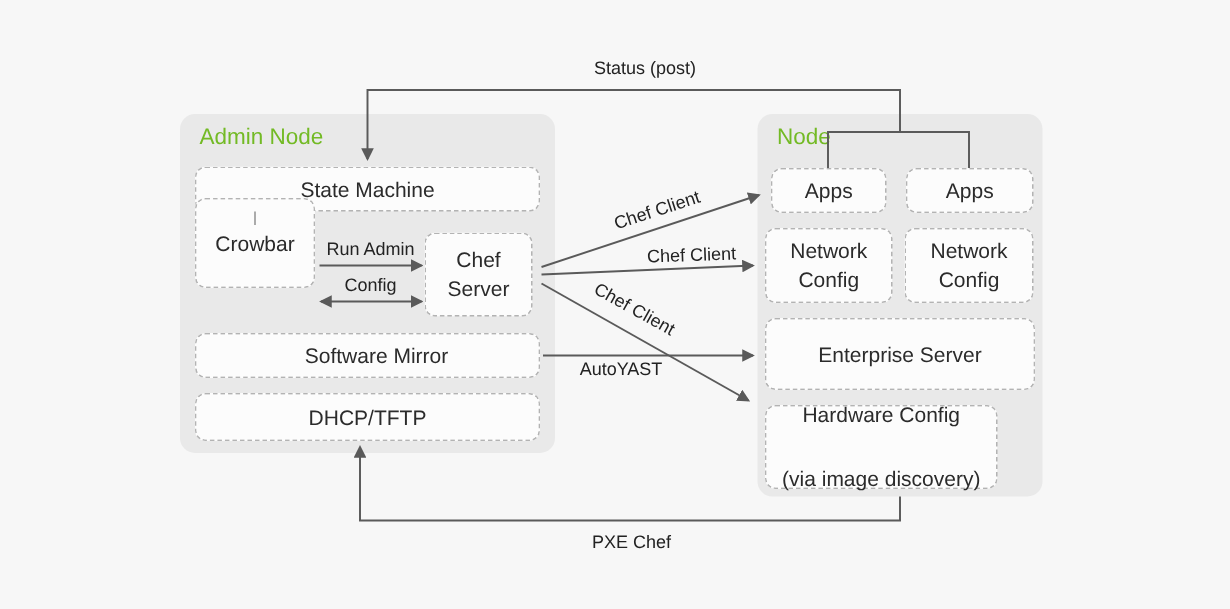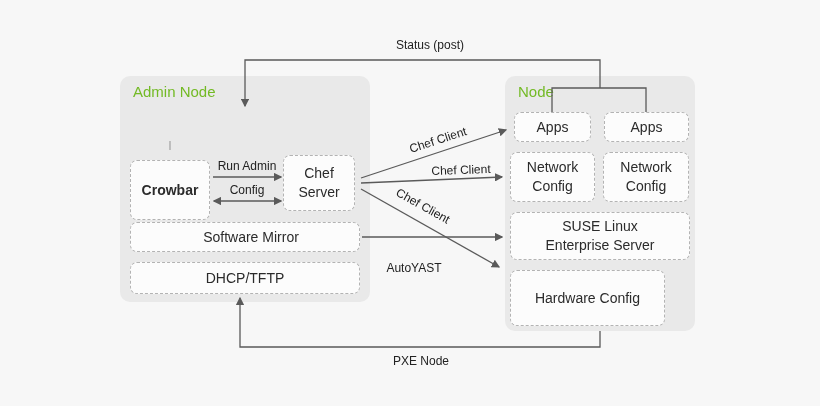--- a/index.html
+++ b/index.html
@@ -40,21 +40,21 @@
     justify-content: center;
     text-align: center;
     font-size: 14px;
     line-height: 19px;
     color: var(--text, #2b2b2b);
     padding: 0 4px;
   }
 
   
   .b-state   { left: 10px;  top: 35px;  width: 230px; height: 30px; }
-  .b-crowbar { left: 10px;  top: 84px;  width: 80px;  height: 60px; font-weight: bold; }
+  .b-crowbar { left: 10px;  top: 56px;  width: 80px;  height: 60px; }
   .b-chef    { left: 163px; top: 79px;  width: 72px;  height: 56px; text-align: center; }
   .b-mirror  { left: 10px;  top: 146px; width: 230px; height: 30px; padding-left: 16px; }
   .b-dhcp    { left: 10px;  top: 186px; width: 230px; height: 32px; }
 
   
   .b-apps1 { left: 9px;  top: 36px;  width: 77px;  height: 30px; }
   .b-apps2 { left: 99px; top: 36px;  width: 85px;  height: 30px; }
   .b-net1  { left: 5px;  top: 76px;  width: 85px;  height: 50px; }
   .b-net2  { left: 98px; top: 76px;  width: 86px;  height: 50px; }
   .b-suse  { left: 5px;  top: 136px; width: 180px; height: 48px; }
@@ -80,38 +80,39 @@
     z-index: 3;
   }
 </style>
 </head>
 <body>
 
 <div class="canvas">
 
   <div class="panel panel-admin">
     <div class="panel-title">Admin Node</div>
+    <div class="box b-state">State Machine</div>
     <div class="box b-crowbar">Crowbar</div>
     <div class="box b-chef">Chef Server</div>
     <div class="box b-mirror">Software Mirror</div>
     <div class="box b-dhcp">DHCP/TFTP</div>
   </div>
 
   <div class="panel panel-node">
     <div class="panel-title">Node</div>
     <div class="box b-apps1">Apps</div>
     <div class="box b-apps2">Apps</div>
     <div class="box b-net1">Network Config</div>
     <div class="box b-net2">Network Config</div>
     <div class="box b-suse">
-      <div>SUSE Linux</div>
       <div>Enterprise Server</div>
     </div>
     <div class="box b-hw">
       <div>Hardware Config</div>
+      <div>(via image discovery)</div>
     </div>
   </div>
 
   <svg class="arrows" viewBox="0 0 820 406" aria-hidden="true">
     <defs>
       <marker id="arrowhead" viewBox="0 0 10 10" refX="8.5" refY="5" markerWidth="6.5" markerHeight="6.5" orient="auto-start-reverse">
         <path d="M0 0 L10 5 L0 10 z"></path>
       </marker>
     </defs>
 
@@ -131,16 +132,16 @@
 
     <path class="edge" marker-end="url(#arrowhead)" d="M600 331 V347 H240 V298"></path>
   </svg>
 
   <div class="edge-label" style="left:430px; top:45px;">Status (post)</div>
   <div class="edge-label" style="left:247px; top:166px;">Run Admin</div>
   <div class="edge-label" style="left:247px; top:190px;">Config</div>
   <div class="edge-label" style="left:438px; top:140px; transform: translate(-50%,-50%) rotate(-18deg);">Chef Client</div>
   <div class="edge-label" style="left:461px; top:170px; transform: translate(-50%,-50%) rotate(-2deg);">Chef Client</div>
   <div class="edge-label" style="left:423px; top:206px; transform: translate(-50%,-50%) rotate(29deg);">Chef Client</div>
-  <div class="edge-label" style="left:414px; top:246px;margin-top:22px;">AutoYAST</div>
-  <div class="edge-label" style="left:421px; top:361px;">PXE Node</div>
+  <div class="edge-label" style="left:414px; top:246px;">AutoYAST</div>
+  <div class="edge-label" style="left:421px; top:361px;">PXE Chef</div>
 
 </div>
 
 </body></html>

